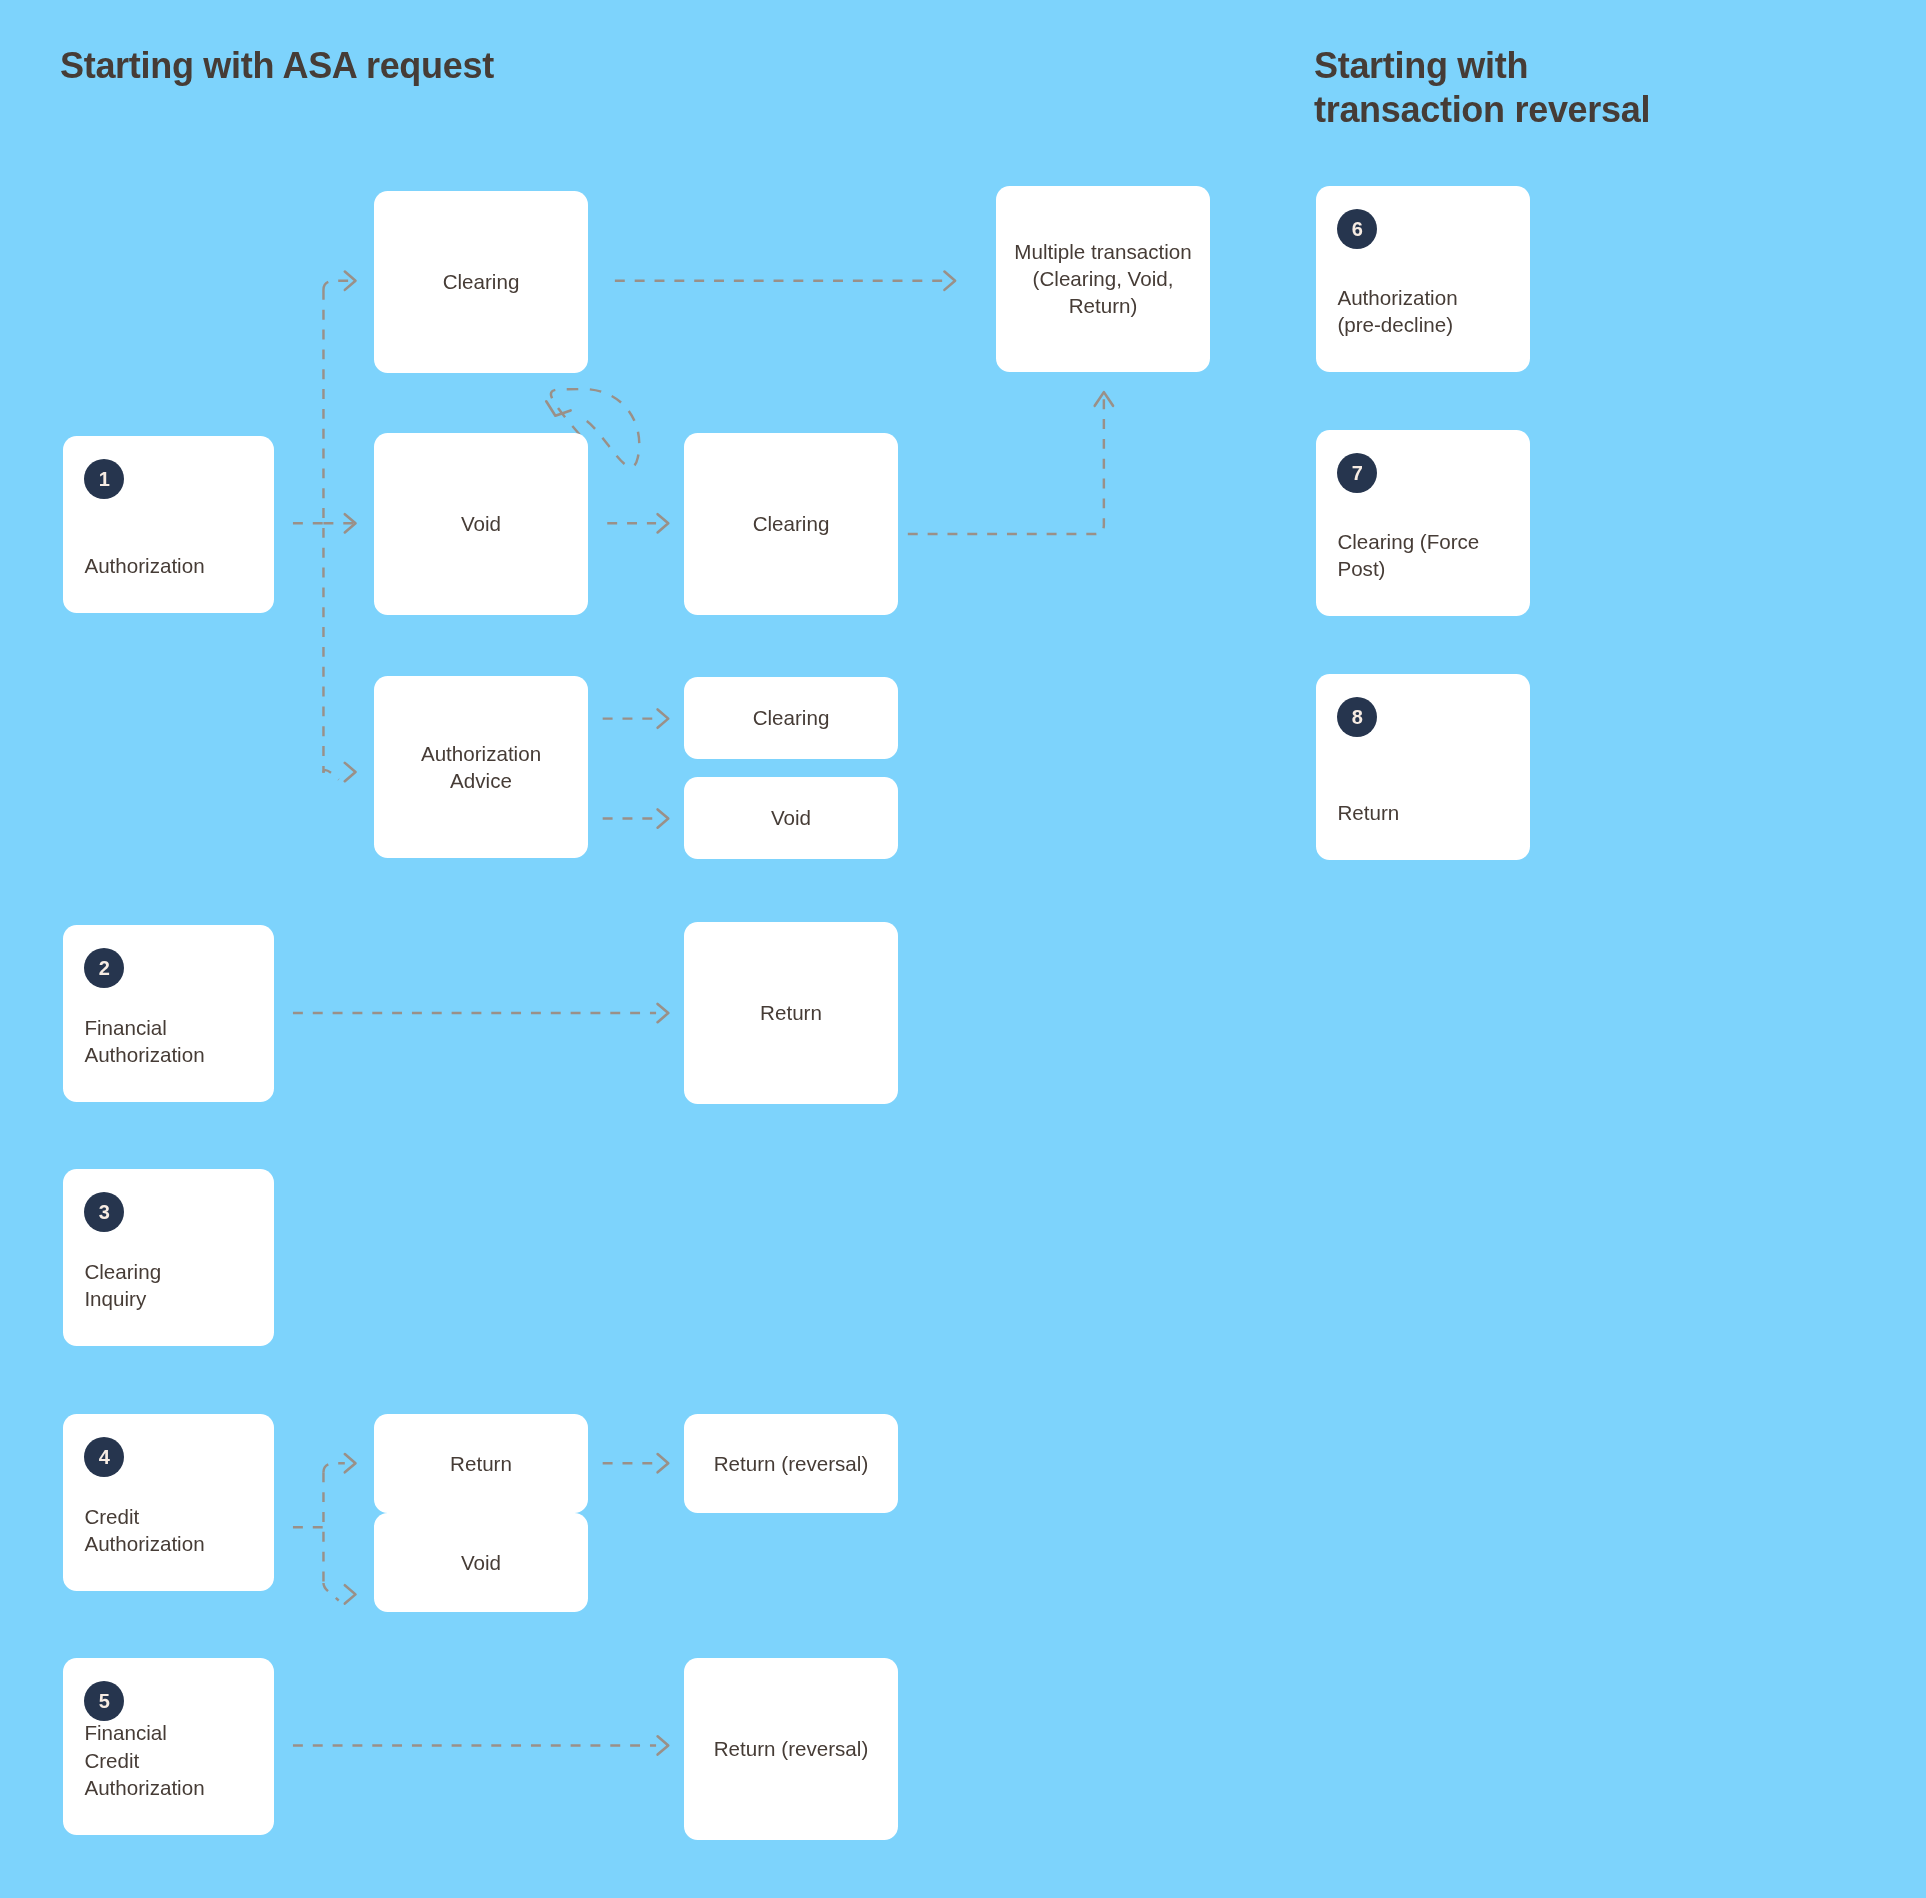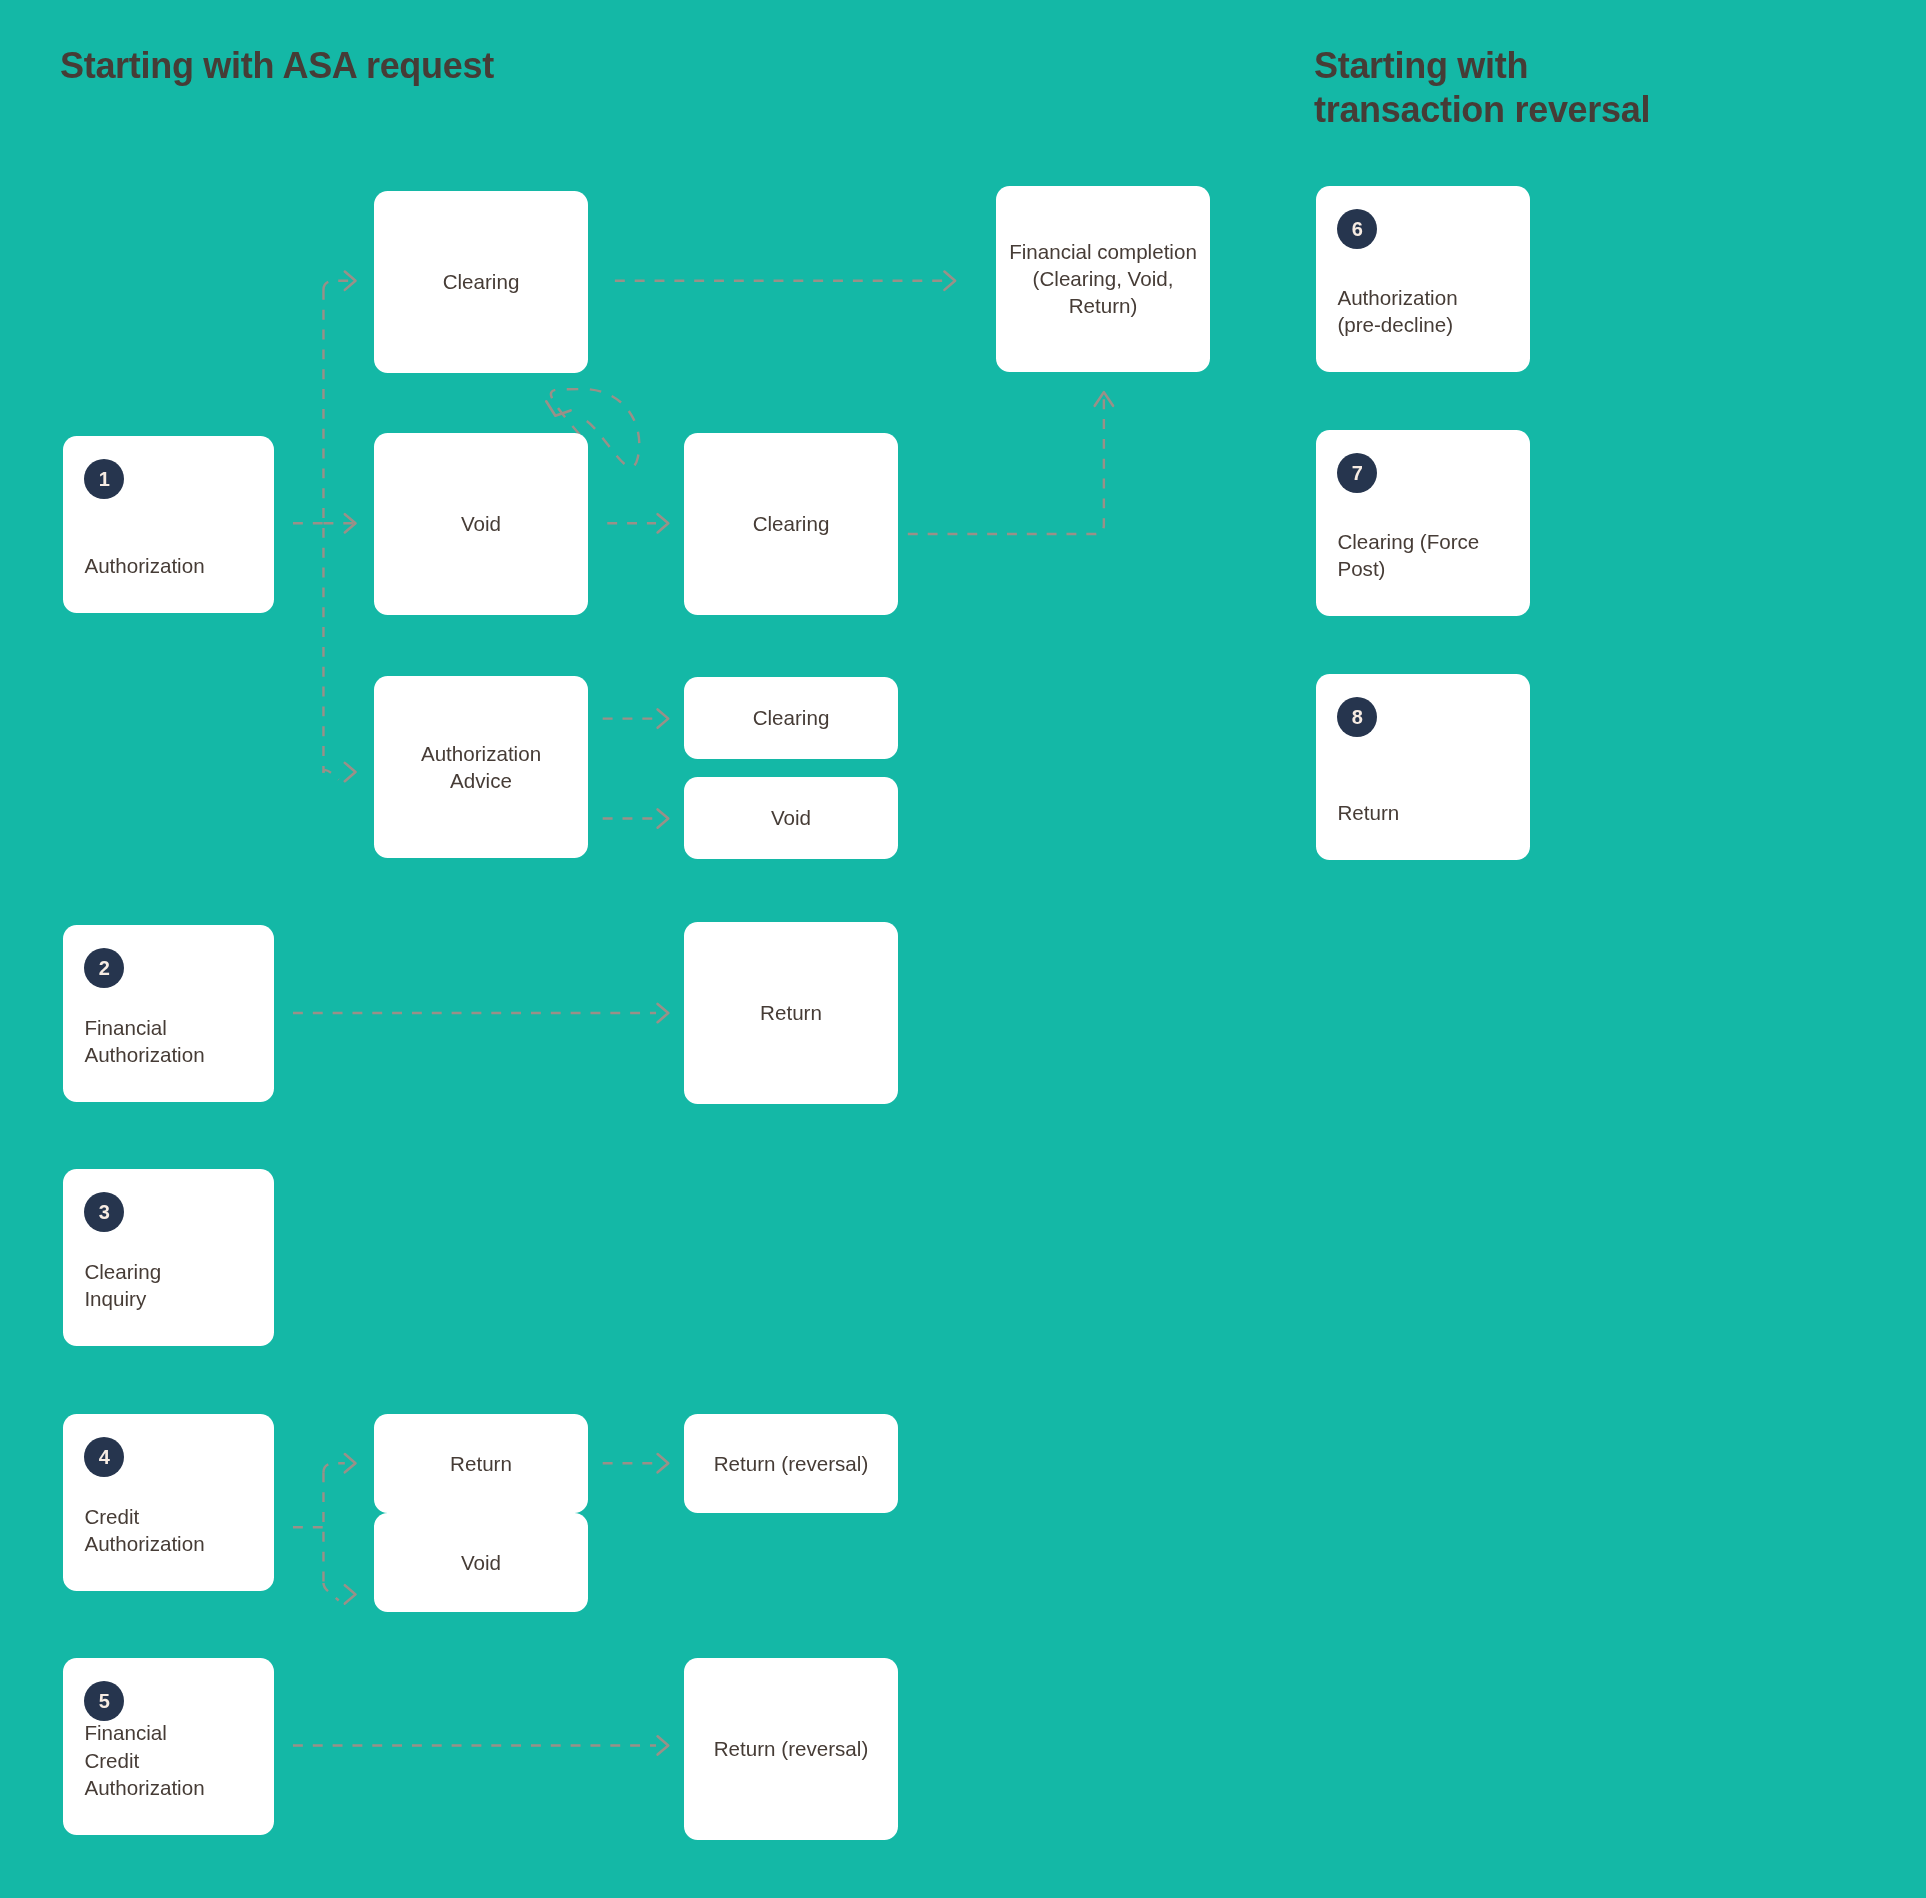--- a/index.html
+++ b/index.html
@@ -10,21 +10,21 @@
     width: 1927px;
     height: 1898px;
     background: #faf5f1;
     font-family: "Liberation Sans", sans-serif;
     overflow: hidden;
   }
   #stage {
     position: relative;
     width: 1927px;
     height: 1898px;
-    background: #14b8a6;
+    background: #7dd3fc;
   }
   .col-title {
     position: absolute;
     color: #463c36;
     font-weight: 700;
     font-size: 36px;
     line-height: 1.22;
     letter-spacing: -0.3px;
     white-space: pre-line;
   }
@@ -206,21 +206,21 @@
 
   <div class="card" style="left:684px; top:677px; width:214px; height:82px;">
     <div class="label">Clearing</div>
   </div>
 
   <div class="card" style="left:684px; top:777px; width:214px; height:82px;">
     <div class="label">Void</div>
   </div>
 
   <div class="card" style="left:996px; top:186px; width:214px; height:186px;">
-    <div class="label">Financial completion
+    <div class="label">Multiple transaction
 (Clearing, Void,
 Return)</div>
   </div>
 
   <div class="card" style="left:684px; top:922px; width:214px; height:182px;">
     <div class="label">Return</div>
   </div>
 
   <div class="card" style="left:374px; top:1414px; width:214px; height:99px;">
     <div class="label">Return</div>

